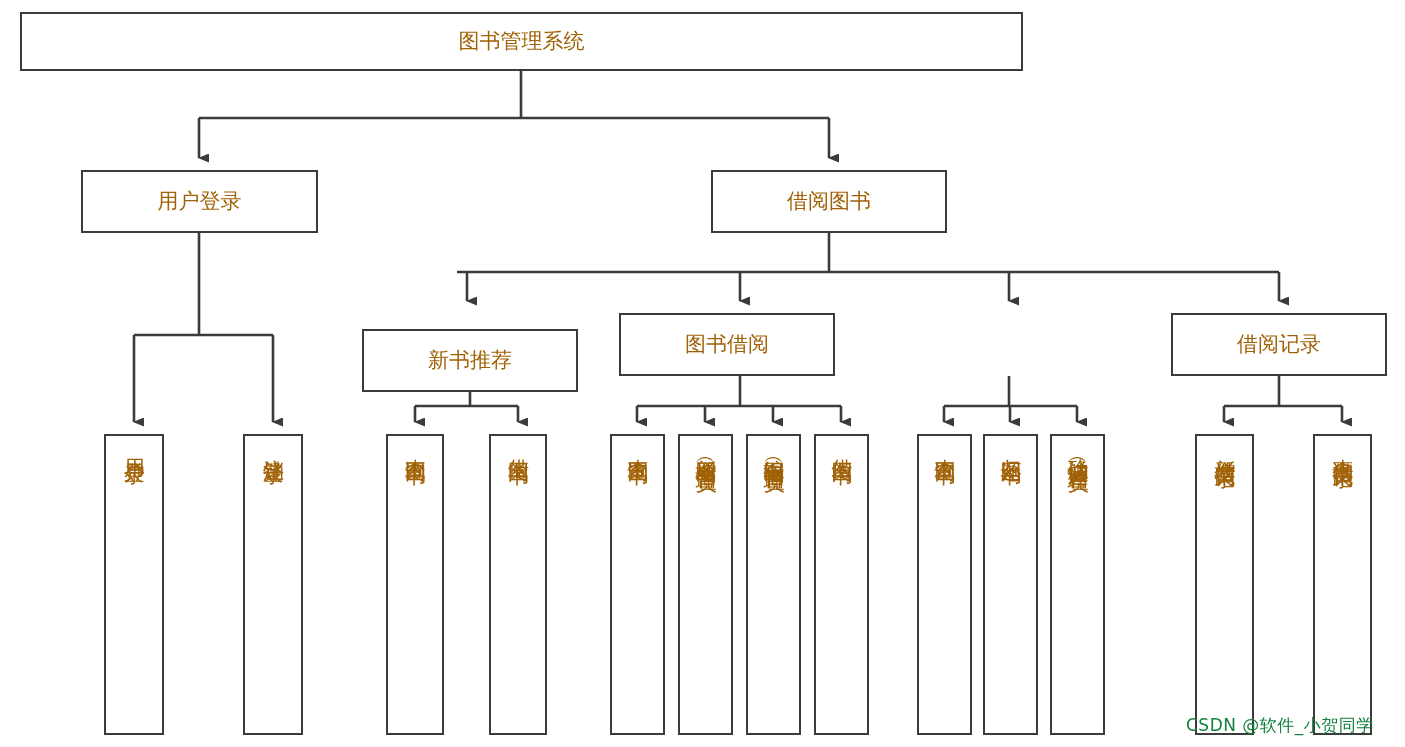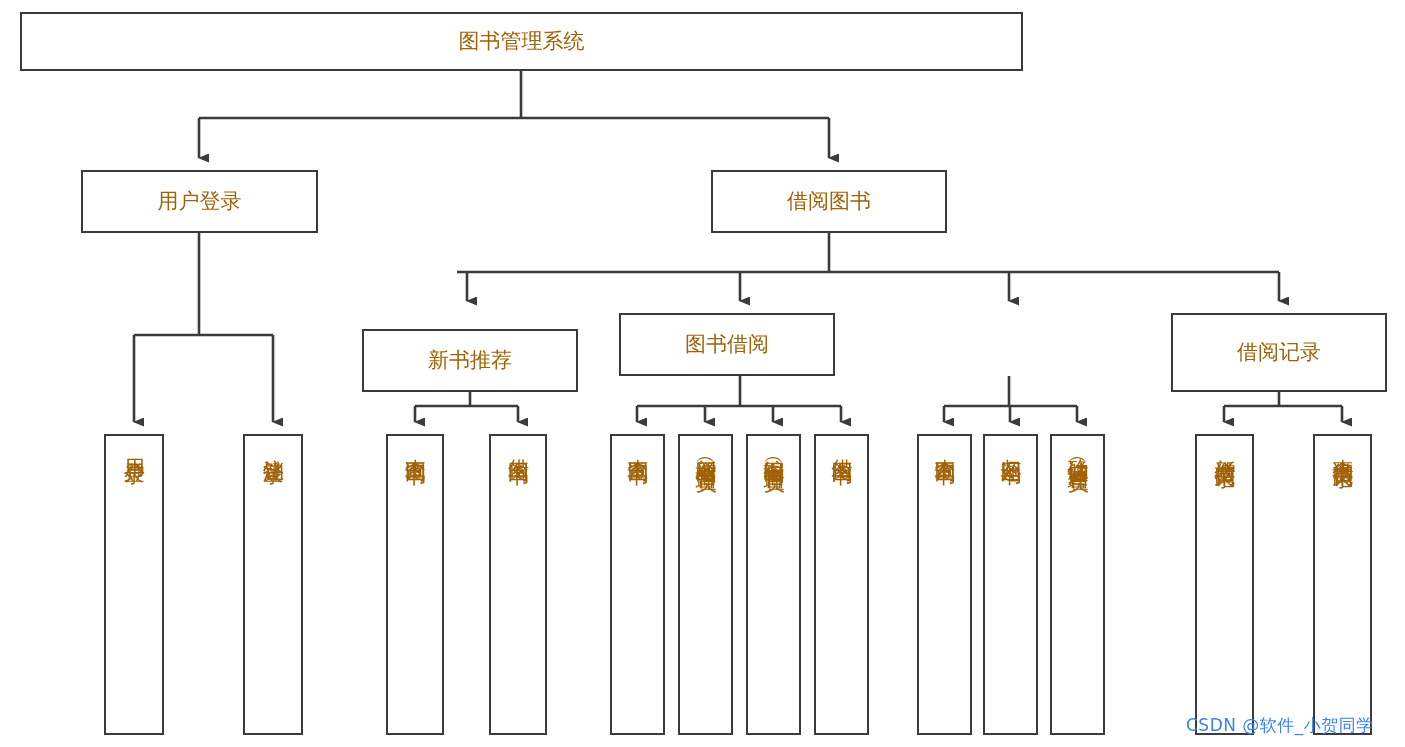--- a/index.html
+++ b/index.html
@@ -59,21 +59,21 @@
     margin: 0 auto;
   }
   .node.vert.tall .label {
     font-size: 21px;
   }
   #watermark {
     position: absolute;
     left: 1186px;
     top: 714px;
     font-size: 17px;
-    color: #3b82f6;
+    color: #15803d;
     white-space: nowrap;
     letter-spacing: 0.5px;
   }
 </style>
 </head>
 <body>
 
 <div id="canvas">
 
   <svg id="wires" viewBox="0 0 1405 747" xmlns="http://www.w3.org/2000/svg">
@@ -140,21 +140,21 @@
   <div class="node horiz" style="left:711px; top:170px; width:236px; height:63px;">
     <span class="label">借阅图书</span>
   </div>
 
   <div class="node horiz" style="left:362px; top:313px; width:216px; height:63px;margin-top:16px;">
     <span class="label">新书推荐</span>
   </div>
   <div class="node horiz" style="left:619px; top:313px; width:216px; height:63px;">
     <span class="label">图书借阅</span>
   </div>
-  <div class="node horiz" style="left:1171px; top:313px; width:216px; height:79px;">
+  <div class="node horiz" style="left:1171px; top:313px; width:216px; height:63px;">
     <span class="label">借阅记录</span>
   </div>
 
   <div class="node vert" style="left:104px; top:434px; width:60px; height:301px;">
     <span class="label">用户登录</span>
   </div>
   <div class="node vert" style="left:243px; top:434px; width:60px; height:301px;">
     <span class="label">注销登录</span>
   </div>
 

